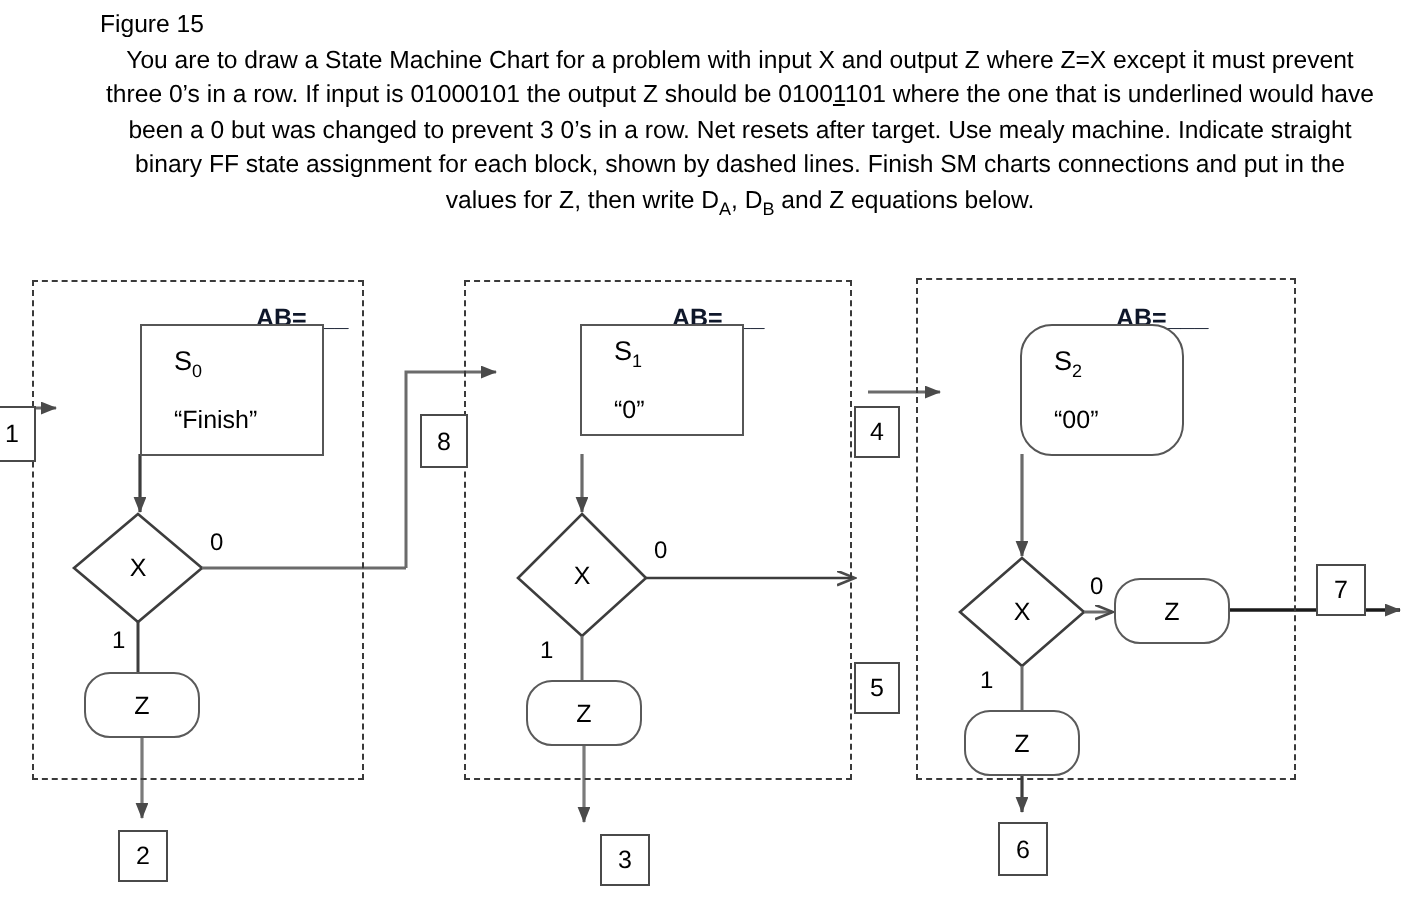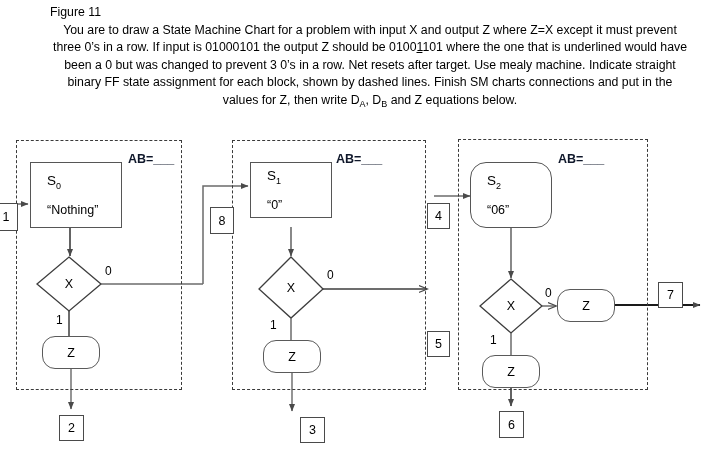--- a/index.html
+++ b/index.html
@@ -59,20 +59,21 @@
   .state-box {
     position: absolute;
     border: 1.4px solid #565656;
     box-sizing: border-box;
     background: #ffffff;
     display: flex;
     flex-direction: column;
     justify-content: center;
     align-items: flex-start;
     padding-left: 16px;
+    margin-left: 40px;
   }
   .state-box .s-name {
     font-size: 13.5px;
     line-height: 18px;
     color: #000;
     margin-bottom: 7px;
   }
   .state-box .s-out {
     font-size: 12.5px;
     line-height: 16px;
@@ -139,21 +140,21 @@
   }
   .ab-label .blank {
     font-weight: bold;
     letter-spacing: 0px;
   }
 </style>
 </head>
 <body>
 
 <div id="caption">
-  <div class="fig-label">Figure 11</div>
+  <div class="fig-label">Figure 15</div>
   <div class="body-text"><span>You are to draw a State Machine Chart for a problem with input X and output Z where Z=X except it must prevent three 0’s in a row.  If input is 01000101 the output Z should be 0100</span><span class="ul">1</span><span>101 where the one that is underlined would have been a 0 but was changed to prevent 3 0’s in a row.  Net resets after target. Use mealy machine.  Indicate straight binary FF state assignment for each block, shown by dashed lines. Finish SM charts connections and put in the values for Z, then write D</span><sub>A</sub><span>, D</span><sub>B</sub><span> and Z equations below.</span></div>
 </div>
 
 <svg id="diagram" viewBox="0 0 702 453" width="702" height="453" xmlns="http://www.w3.org/2000/svg">
   <defs>
     <marker id="ah" markerWidth="9" markerHeight="9" refX="7.5" refY="3.2" orient="auto" markerUnits="userSpaceOnUse">
       <path d="M0,0 L8,3.2 L0,6.4 z" fill="#4a4a4a"></path>
     </marker>
     <marker id="ah-open" markerWidth="10" markerHeight="10" refX="8.5" refY="3.6" orient="auto" markerUnits="userSpaceOnUse">
       <path d="M0,0 L9,3.6 L0,7.2" fill="none" stroke="#4a4a4a" stroke-width="1.3"></path>
@@ -197,21 +198,21 @@
 
   <path d="M 511,388 L 511,406" stroke="#3d3d3d" stroke-width="1.6" fill="none" marker-end="url(#ah)"></path>
 </svg>
 
 <div class="dashed-block" style="left:16px; top:140px; width:166px; height:250px;"></div>
 
 <div class="ab-label" style="left:128px; top:152px;"><span>AB=</span><span class="blank">___</span></div>
 
 <div class="state-box" style="left:30px; top:162px; width:92px; height:66px;">
   <div class="s-name"><span>S</span><sub>0</sub></div>
-  <div class="s-out">“Nothing”</div>
+  <div class="s-out">“Finish”</div>
 </div>
 
 <div class="diamond" style="left:37px; top:257px; width:64px; height:54px;">
   <div class="dlabel">X</div>
 </div>
 
 <div class="branch-label" style="left:105px; top:264px;">0</div>
 <div class="branch-label" style="left:56px; top:313px;">1</div>
 
 <div class="oval" style="left:42px; top:336px; width:58px; height:33px;">Z</div>
@@ -233,21 +234,21 @@
 <div class="branch-label" style="left:270px; top:318px;">1</div>
 
 <div class="oval" style="left:263px; top:340px; width:58px; height:33px;">Z</div>
 
 <div class="dashed-block" style="left:458px; top:139px; width:190px; height:251px;"></div>
 
 <div class="ab-label" style="left:558px; top:152px;"><span>AB=</span><span class="blank">___</span></div>
 
 <div class="state-box" style="left:470px; top:162px; width:82px; height:66px;border-radius:16px;">
   <div class="s-name"><span>S</span><sub>2</sub></div>
-  <div class="s-out">“06”</div>
+  <div class="s-out">“00”</div>
 </div>
 
 <div class="diamond" style="left:480px; top:279px; width:62px; height:54px;">
   <div class="dlabel">X</div>
 </div>
 
 <div class="branch-label" style="left:545px; top:286px;">0</div>
 <div class="branch-label" style="left:490px; top:333px;">1</div>
 
 <div class="oval" style="left:557px; top:289px; width:58px; height:33px;">Z</div>

